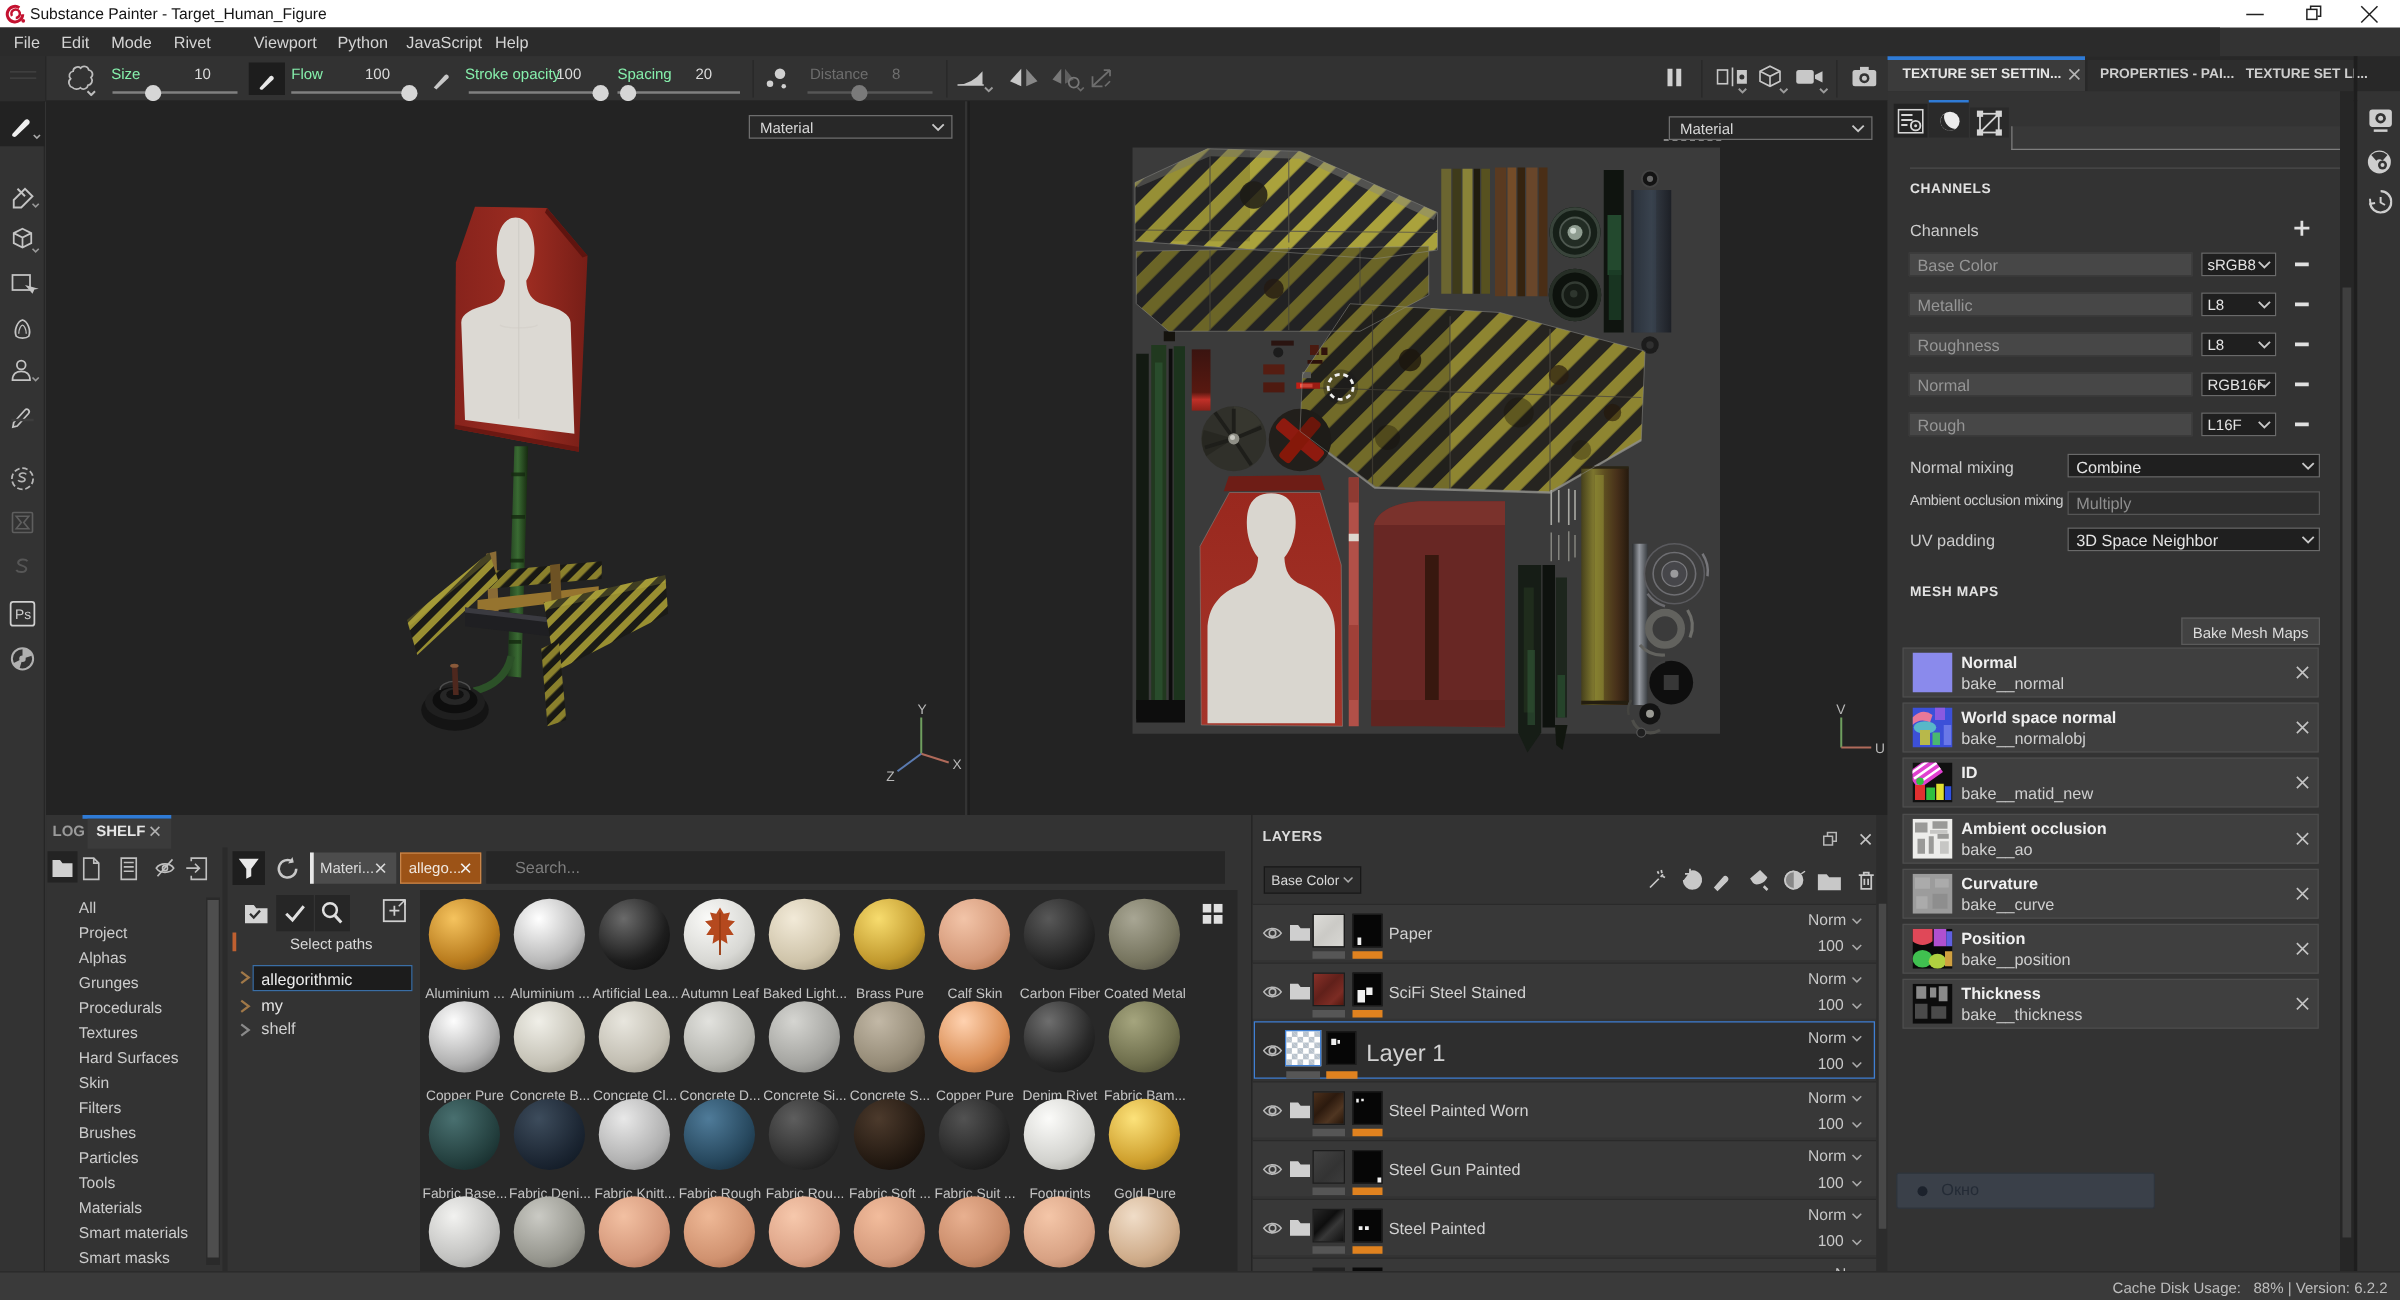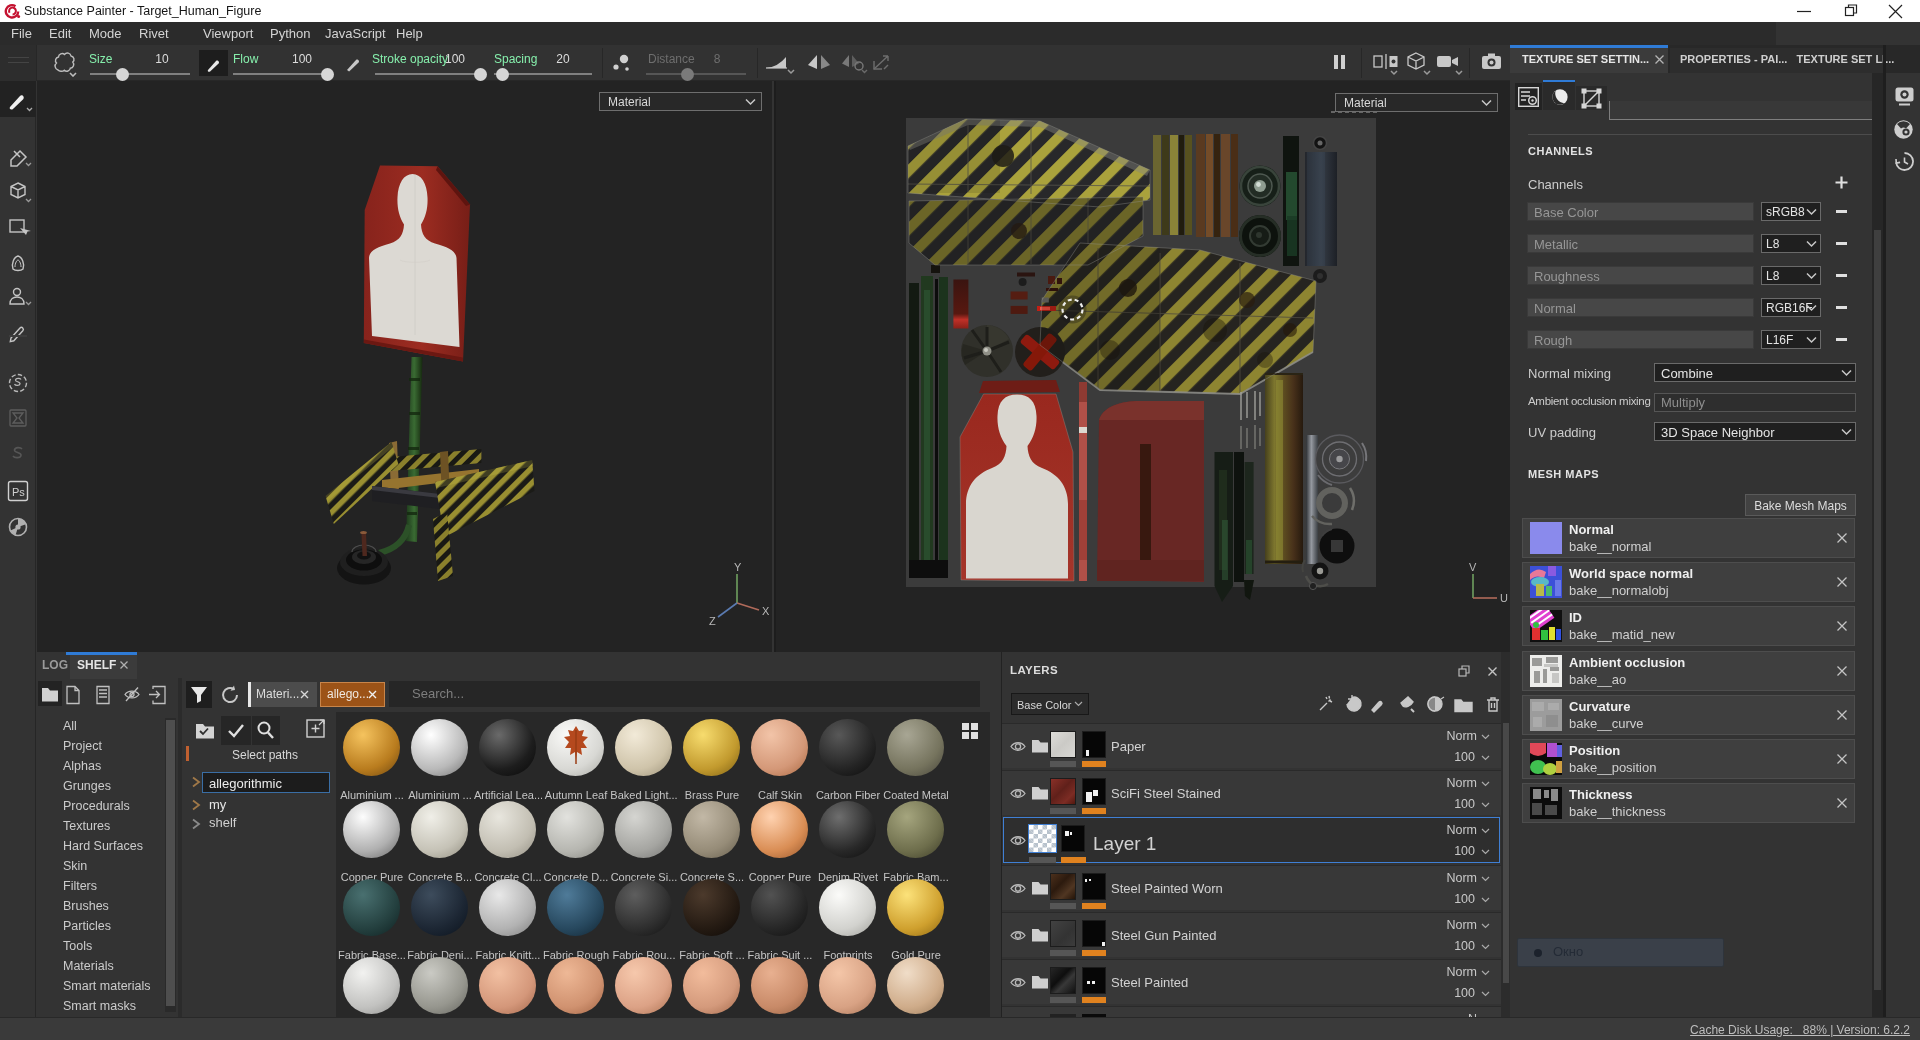--- a/index.html
+++ b/index.html
@@ -23,21 +23,21 @@
 .matdd{position:absolute;height:19px;background:#282828;border:1px solid #6e6e6e;color:#d8d8d8;font-size:12px;}
 .matdd .tx{position:absolute;left:8px;top:2px;}
 #shelf{position:absolute;left:37px;top:652px;width:959px;height:365px;background:#333;overflow:hidden;}
 #layers{position:absolute;left:1001px;top:652px;width:509px;height:365px;background:#333;overflow:hidden;border-left:1px solid #222;}
 #rpanel{position:absolute;left:1510px;top:73px;width:362px;height:944px;background:#333;overflow:hidden;}
 #rscroll{position:absolute;left:1872px;top:73px;width:11px;height:944px;background:#262626;}
 #rsep{position:absolute;left:1883px;top:45px;width:3px;height:972px;background:#1e1e1e;}
 #rstrip{position:absolute;left:1886px;top:73px;width:34px;height:944px;background:#333;}
 #rtabs{position:absolute;left:1510px;top:45px;width:410px;height:28px;background:#282828;}
 #statusbar{position:absolute;left:0;top:1017px;width:1920px;height:23px;background:#3a3a3a;border-top:1px solid #282828;}
-#statusbar .t{position:absolute;right:10px;top:5px;font-size:12px;color:#bdbdbd;text-decoration:underline;}
+#statusbar .t{position:absolute;right:10px;top:5px;font-size:12px;color:#bdbdbd;}
 .sbi{position:absolute;left:26px;font-size:12.5px;color:#cccccc;}
 .sp{position:absolute;width:57px;height:57px;border-radius:50%;}
 .slb{position:absolute;width:68px;text-align:center;font-size:11px;color:#c4c4c4;white-space:nowrap;overflow:hidden;}
 </style></head>
 <body>
 
 <div id="titlebar">
  <svg class="abs" style="left:4px;top:3px" width="17" height="17" viewBox="0 0 17 17">
   <path d="M11.5 3.2 A6.2 6.2 0 1 0 14.2 8.4" fill="none" stroke="#c41230" stroke-width="2.4"></path>
   <path d="M5.6 9.8 A3.4 3.4 0 1 1 8.6 11.4" fill="none" stroke="#c41230" stroke-width="2"></path>

